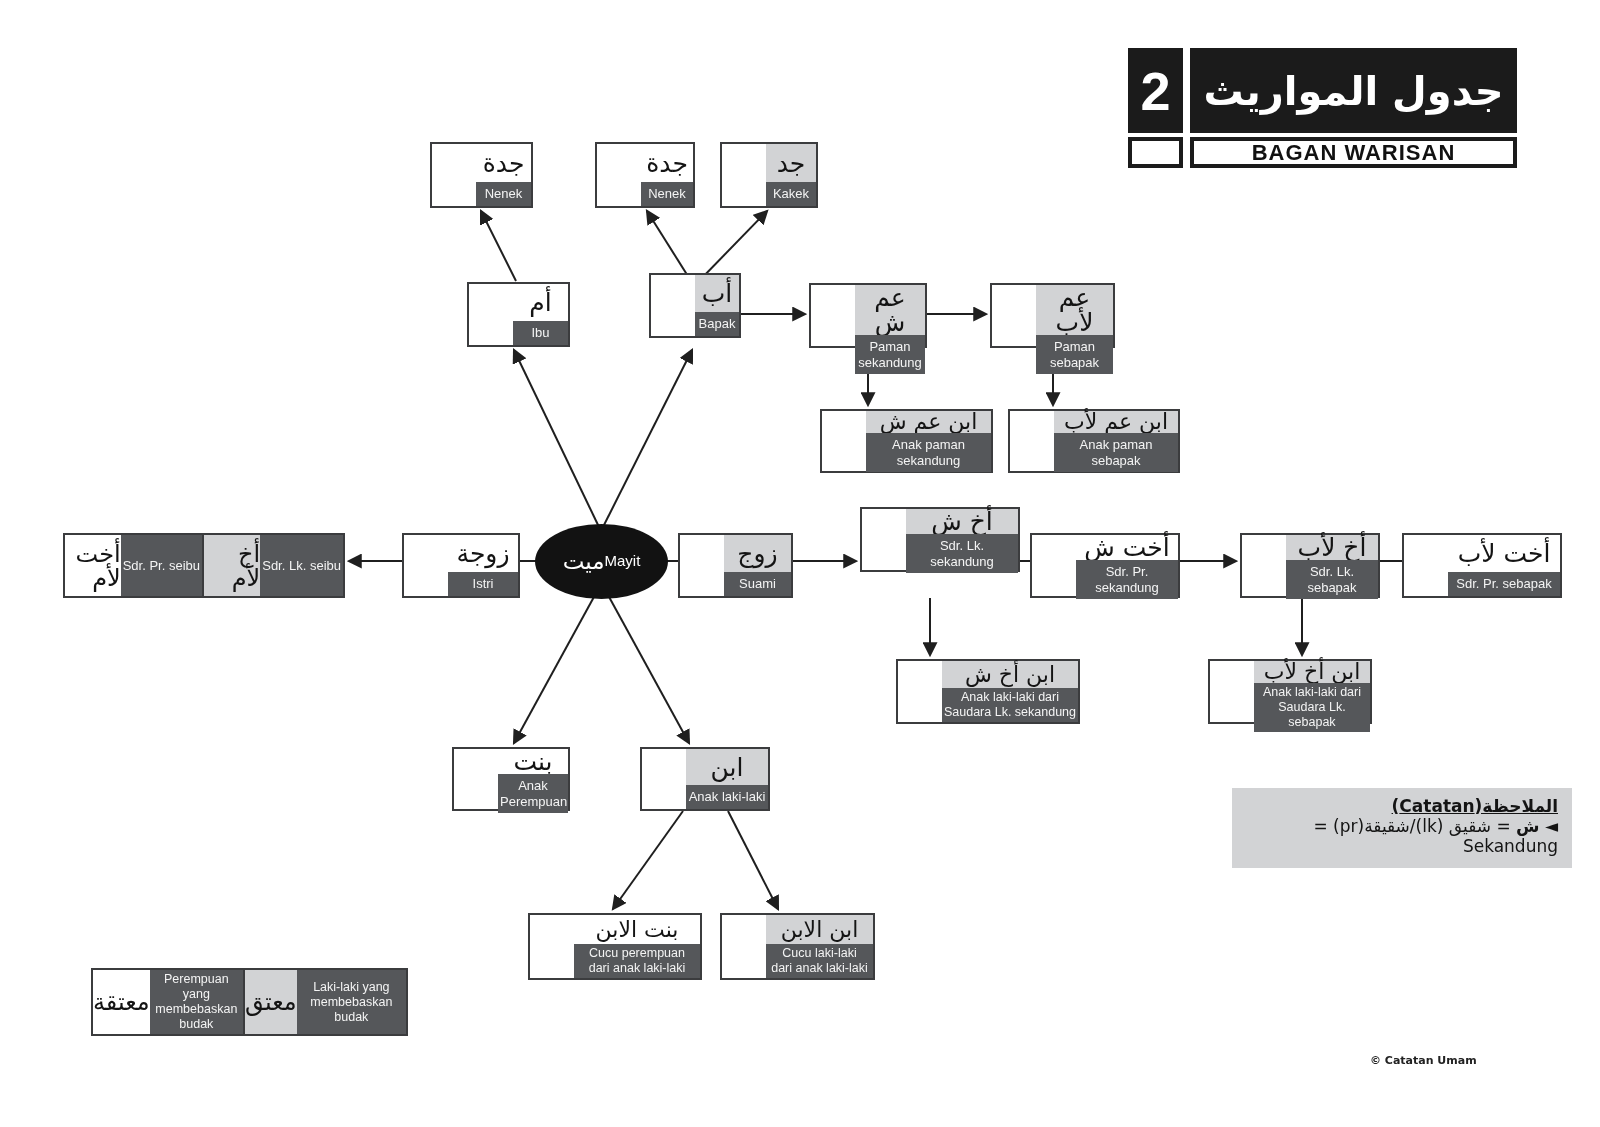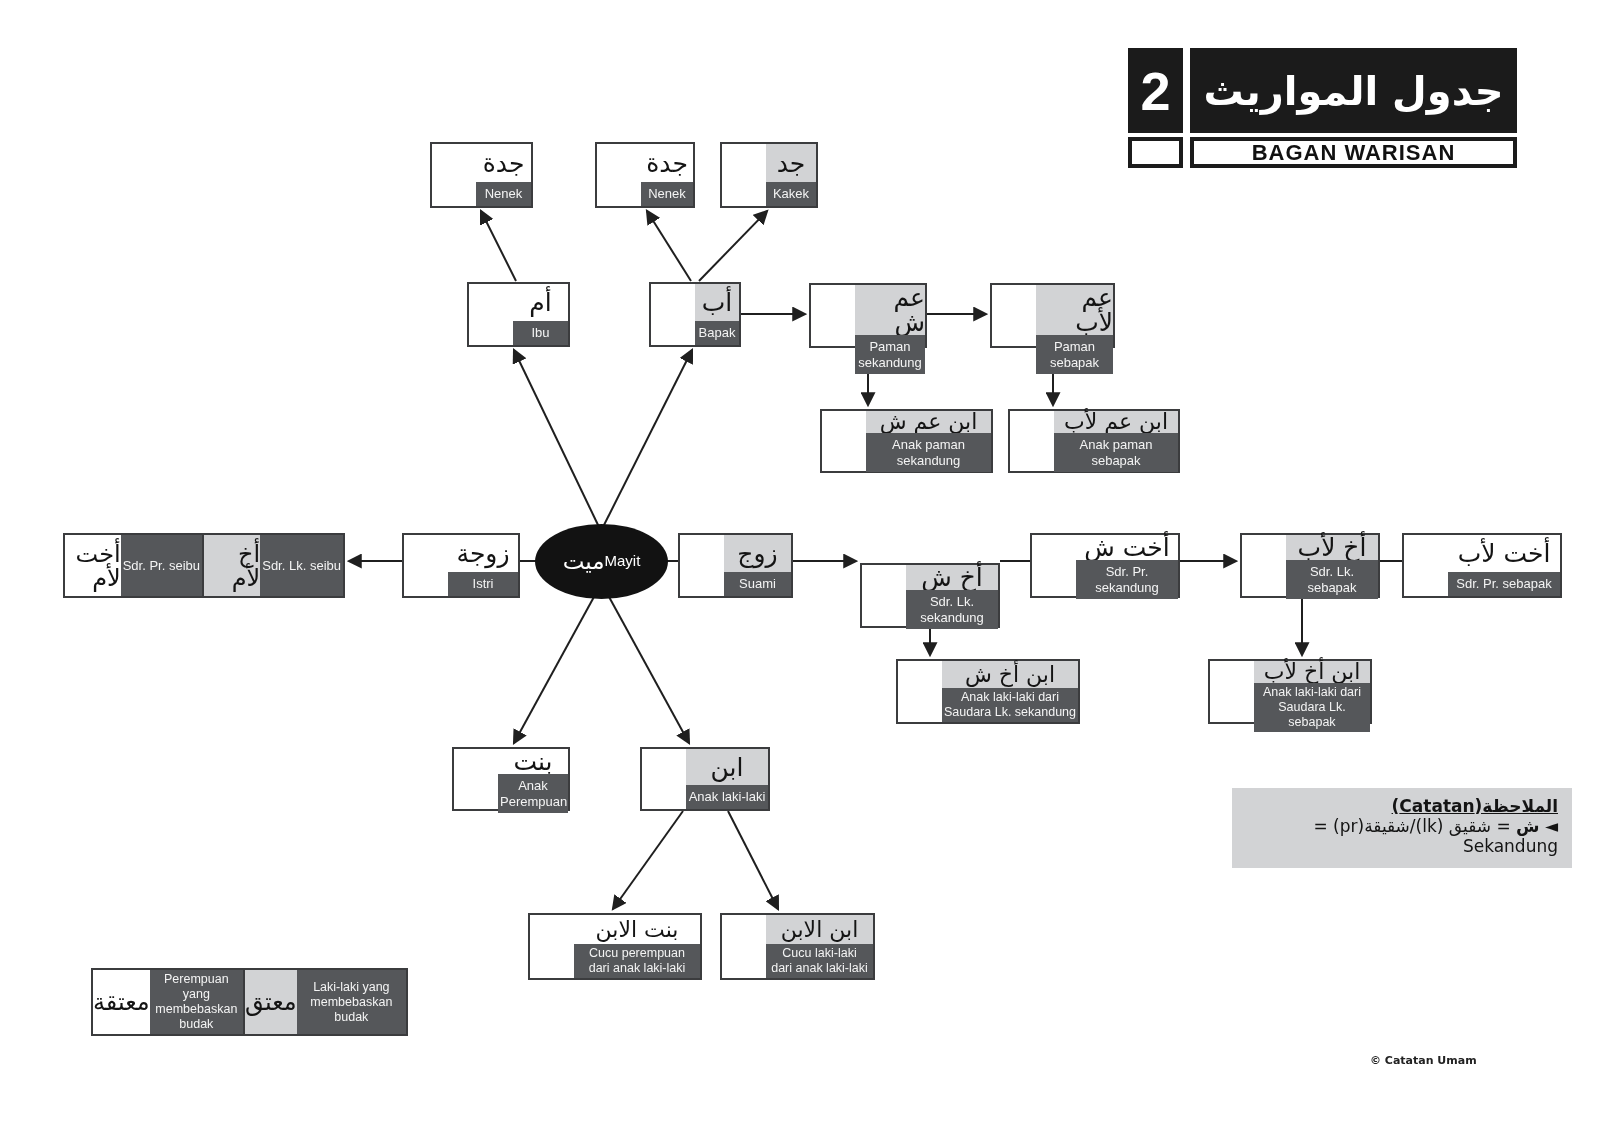--- a/index.html
+++ b/index.html
@@ -6,21 +6,21 @@
   #canvas{position:relative;width:1600px;height:1127px;background:#ffffff;overflow:hidden;
           font-family:"Liberation Sans",sans-serif;}
   svg.links{position:absolute;left:0;top:0;pointer-events:none;}
 
   .node{position:absolute;border:2px solid #3b3c3e;background:#ffffff;box-sizing:border-box;
         display:flex;flex-direction:column;padding-left:44px;}
   .node .ar{flex:1;display:flex;align-items:center;justify-content:center;
             font-family:"DejaVu Sans",sans-serif;font-size:25px;color:#141414;direction:rtl;
             line-height:1;}
   .node .ar.sm{font-size:22px;}
-  .node .ar.gray{background:#d2d3d5;}
+  .node .ar.gray{background:#d2d3d5;text-align:center;}
   .node .lbl{background:#55575a;color:#f4f4f4;text-align:center;font-size:13px;
              padding:4px 2px;line-height:1.2;display:flex;flex-direction:column;justify-content:center;}
   .node .lbl.two{font-size:12.5px;padding:2px 1px;}
 
   .combined{position:absolute;border:2px solid #3b3c3e;box-sizing:border-box;display:flex;background:#fff;}
   .combined .cell{display:flex;flex-direction:row;box-sizing:border-box;}
   .combined .cell.first{border-right:2px solid #3b3c3e;}
   .combined .ar{flex:1;display:flex;align-items:center;justify-content:center;
                 font-family:"DejaVu Sans",sans-serif;font-size:24px;color:#141414;direction:rtl;line-height:1;}
   .combined .ar.gray{background:#d2d3d5;}
@@ -120,21 +120,21 @@
   </div>
   <div class="node" style="left:720px;top:142px;width:98px;height:66px">
     <div class="ar gray">جد</div>
     <div class="lbl">Kakek</div>
   </div>
 
   <div class="node" style="left:467px;top:282px;width:103px;height:65px">
     <div class="ar">أم</div>
     <div class="lbl">Ibu</div>
   </div>
-  <div class="node" style="left:649px;top:282px;width:92px;height:65px">
+  <div class="node" style="left:649px;top:273px;width:92px;height:65px">
     <div class="ar gray">أب</div>
     <div class="lbl">Bapak</div>
   </div>
   <div class="node" style="left:809px;top:283px;width:118px;height:65px">
     <div class="ar gray">عم ش</div>
     <div class="lbl">Paman sekandung</div>
   </div>
   <div class="node" style="left:990px;top:283px;width:125px;height:65px">
     <div class="ar gray">عم لأب</div>
     <div class="lbl">Paman sebapak</div>
@@ -168,21 +168,21 @@
   <div class="ellipse">
     <div class="ar">ميت</div>
     <div class="lbl">Mayit</div>
   </div>
 
   <div class="node" style="left:678px;top:533px;width:115px;height:65px">
     <div class="ar gray">زوج</div>
     <div class="lbl">Suami</div>
   </div>
 
-  <div class="node" style="left:860px;top:563px;width:140px;height:65px">
+  <div class="node" style="left:860px;top:507px;width:160px;height:65px">
     <div class="ar gray">أخ ش</div>
     <div class="lbl">Sdr. Lk. sekandung</div>
   </div>
   <div class="node" style="left:1030px;top:533px;width:150px;height:65px">
     <div class="ar">أخت ش</div>
     <div class="lbl">Sdr. Pr. sekandung</div>
   </div>
   <div class="node" style="left:1240px;top:533px;width:140px;height:65px">
     <div class="ar gray">أخ لأب</div>
     <div class="lbl">Sdr. Lk. sebapak</div>

